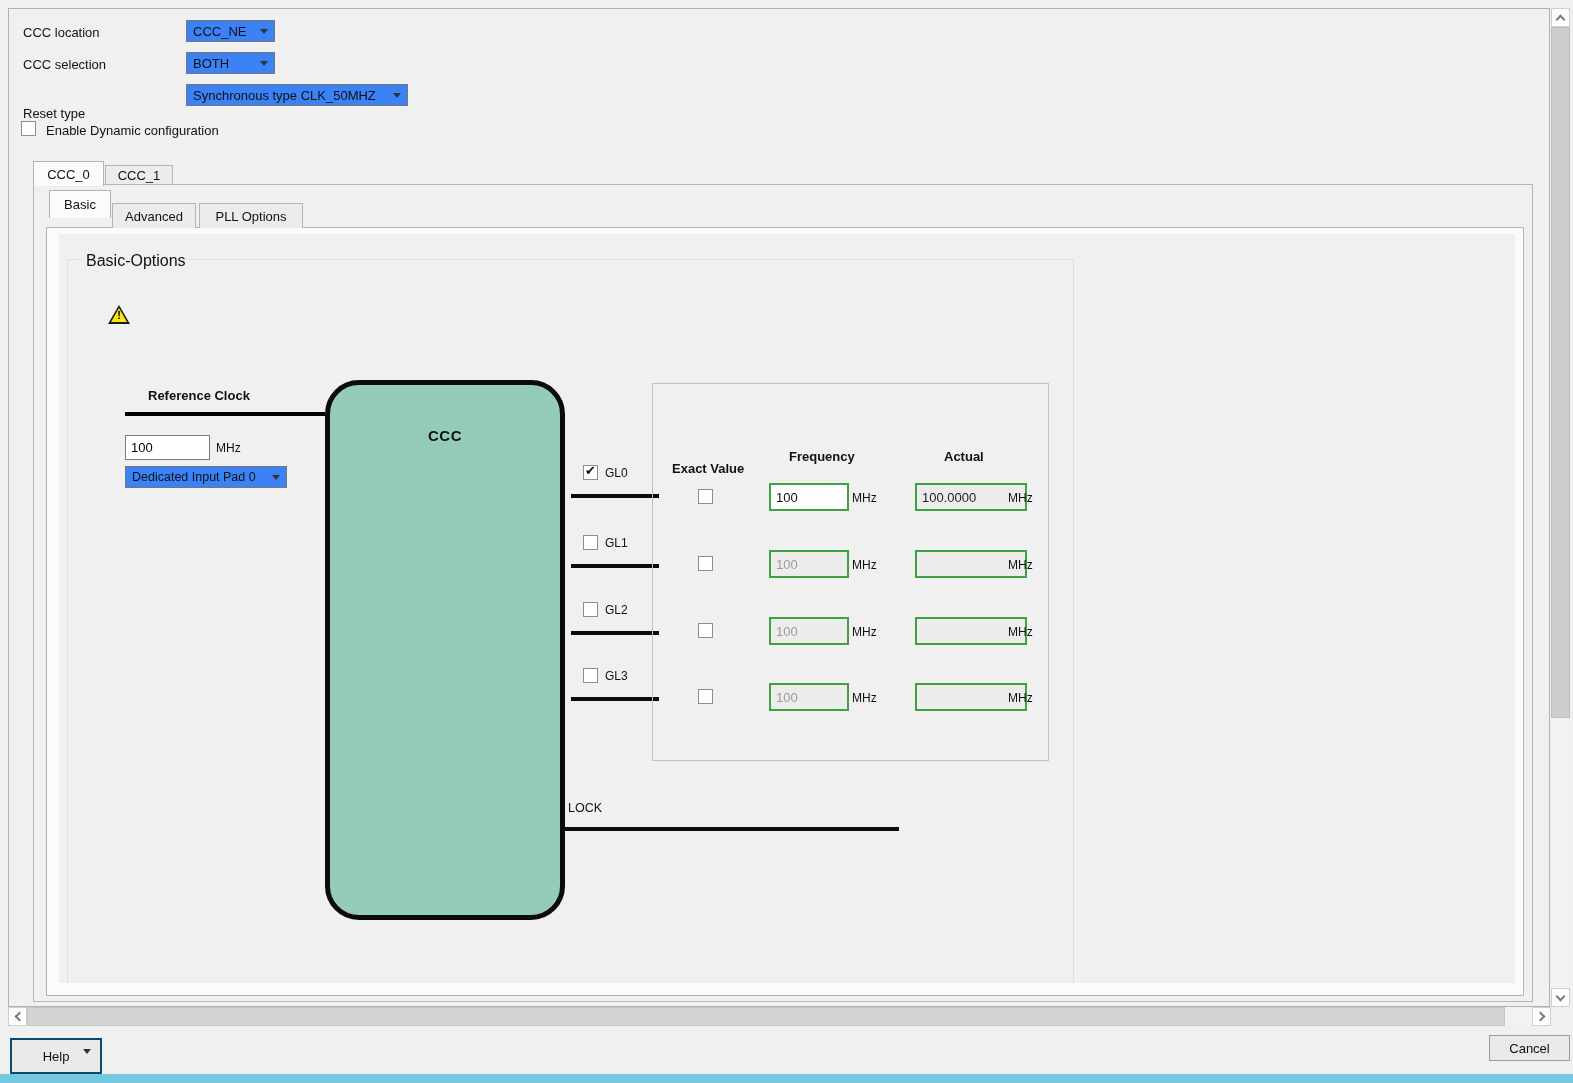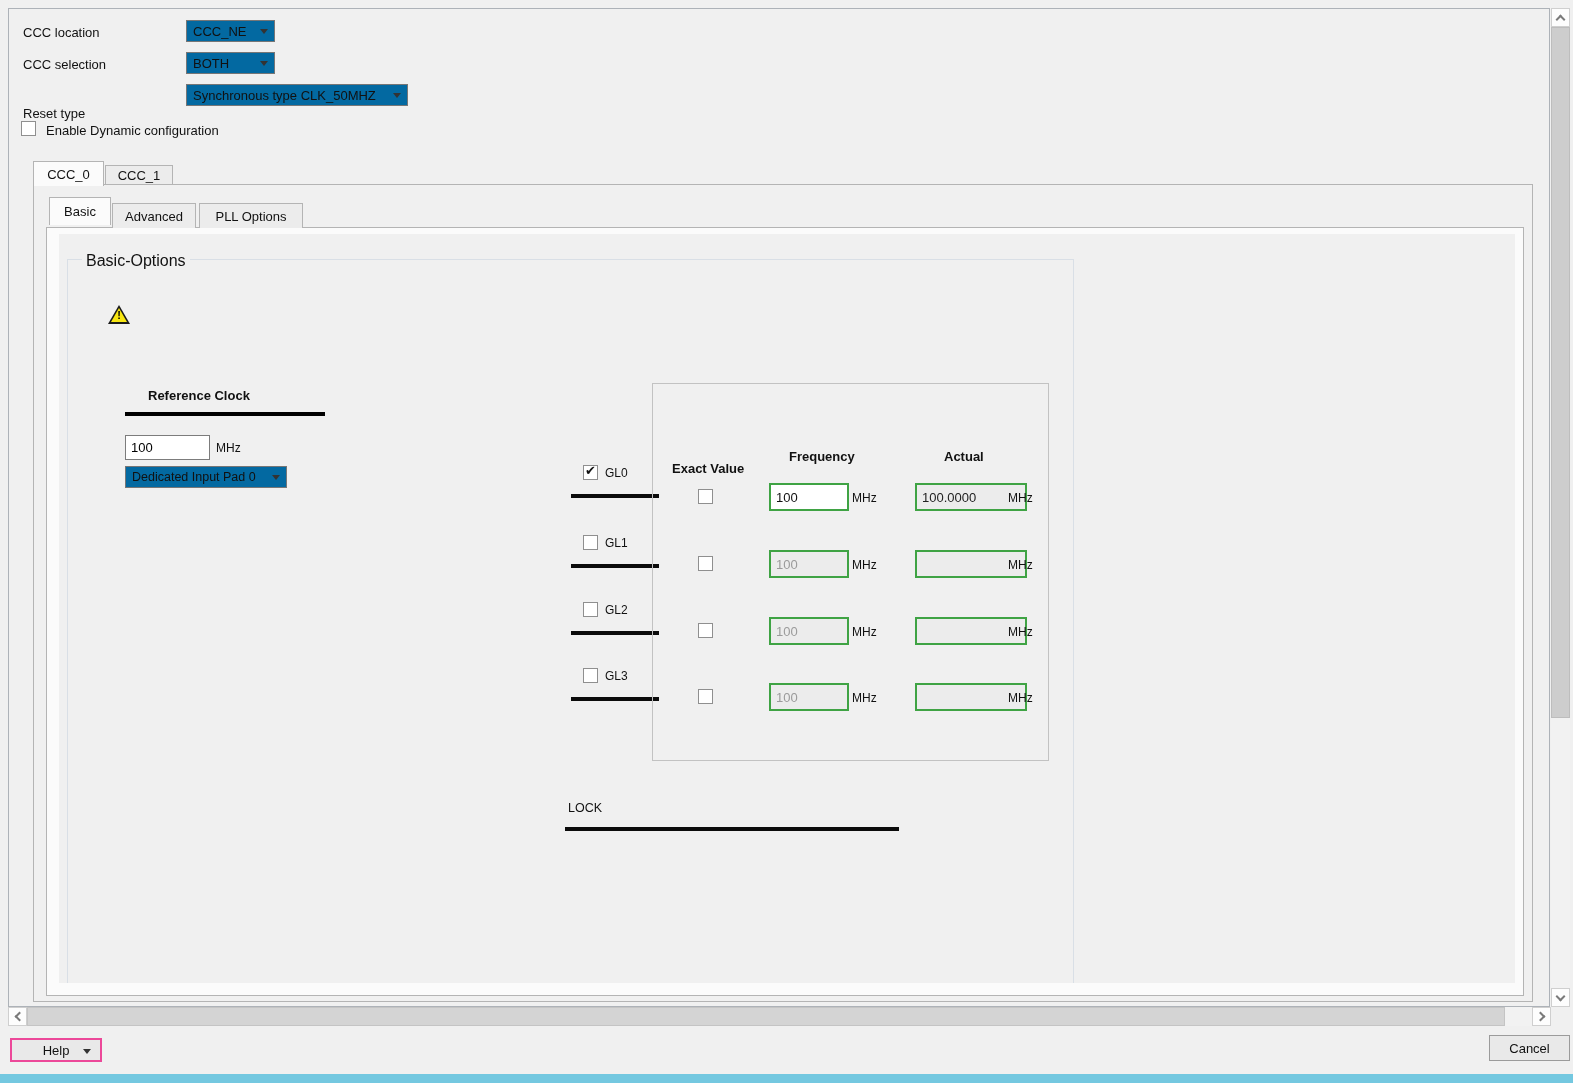--- a/index.html
+++ b/index.html
@@ -9,21 +9,21 @@
     background:#f0f0f0; color:#111;
     font-family:"Liberation Sans", sans-serif; font-size:13px;
   }
 
   
   .viewport { position:absolute; left:8px; top:8px; width:1542px; height:999px;
               border:1px solid #adb2b8; background:#f0f0f0; }
 
   
   .field-label { position:absolute; left:14px; white-space:nowrap; }
-  .dropdown { position:absolute; left:177px; height:22px; background:#0369a1;
+  .dropdown { position:absolute; left:177px; height:22px; background:#3b82f6;
               border:1px solid #767676; display:flex; align-items:center;
               padding:0 20px 0 6px; white-space:nowrap; cursor:default; }
   .dd-arrow { position:absolute; right:6px; top:8px; width:0; height:0;
               border-left:4px solid transparent; border-right:4px solid transparent;
               border-top:5px solid #333; }
   .checkbox { width:15px; height:15px; background:#fff; border:1px solid #8f8f8f; position:absolute; }
   .checkbox.checked::after { content:"✔"; position:absolute; left:1px; top:-3px; font-size:13px; color:#111; }
 
   
   .tab { position:absolute; border:1px solid #b4b4b4; border-bottom:none;
@@ -109,21 +109,21 @@
              background:#d4d4d4; border:1px solid #c4c4c4; }
   .chev { width:7px; height:7px; border-right:2px solid #7a7a7a; border-bottom:2px solid #7a7a7a; }
   .chev-up { transform:rotate(-135deg); margin-top:3px; }
   .chev-down { transform:rotate(45deg); margin-top:-3px; }
   .chev-left { transform:rotate(135deg); margin-left:3px; }
   .chev-right { transform:rotate(-45deg); margin-left:-3px; }
 
   
   .btn { position:absolute; display:flex; align-items:center; justify-content:center;
          background:#e9e9e9; cursor:default; }
-  .help-btn { left:10px; top:1038px; width:92px; height:24px; border:2px solid #ec4899; }
+  .help-btn { left:10px; top:1038px; width:92px; height:36px; border:2px solid #0c4a6e; }
   .help-btn .dd-arrow { right:9px; top:9px; }
   .ok-btn { left:1387px; top:1075px; width:95px; height:38px; border:1px solid #0f766e; }
   .cancel-btn { left:1489px; top:1035px; width:81px; height:26px; border:1px solid #9b9b9b; }
 
   .accent-bar { position:absolute; left:0; top:1074px; width:1573px; height:9px; background:#74c8e0; }
   .corner-gap { position:absolute; left:1551px; top:1007px; width:22px; height:19px; background:#f0f0f0; }
 </style>
 </head>
 <body>
 
@@ -152,21 +152,21 @@
 
   <div class="tab active" style="left:24px; top:152px; width:71px; height:25px;">
     <span>CCC_0</span>
   </div>
   <div class="tab inactive" style="left:96px; top:156px; width:68px; height:19px;">
     <span>CCC_1</span>
   </div>
 
   <div class="tab-outer-frame">
 
-    <div class="tab active" style="left:15px; top:12px; width:62px; height:28px;">
+    <div class="tab active" style="left:15px; top:5px; width:62px; height:28px;">
       <span>Basic</span>
     </div>
     <div class="tab inactive" style="left:78px; top:18px; width:84px; height:25px;">
       <span>Advanced</span>
     </div>
     <div class="tab inactive" style="left:165px; top:18px; width:104px; height:25px;">
       <span>PLL Options</span>
     </div>
 
     <div class="tab-inner-frame">
@@ -183,20 +183,23 @@
 
           <div class="refclk-title">Reference Clock</div>
           <div class="refclk-line"></div>
           <input class="refclk-input" value="100" style="">
           <div class="refclk-mhz">MHz</div>
           <div class="dropdown refclk-src">
             <span>Dedicated Input Pad 0</span>
             <span class="dd-arrow"></span>
           </div>
 
+          <div class="ccc-block">
+            <div class="ccc-label">CCC</div>
+          </div>
 
           <div class="gl gl0">
             <div class="checkbox checked"></div>
             <div class="gl-label">GL0</div>
             <div class="gl-line"></div>
           </div>
           <div class="gl gl1">
             <div class="checkbox"></div>
             <div class="gl-label">GL1</div>
             <div class="gl-line"></div>

